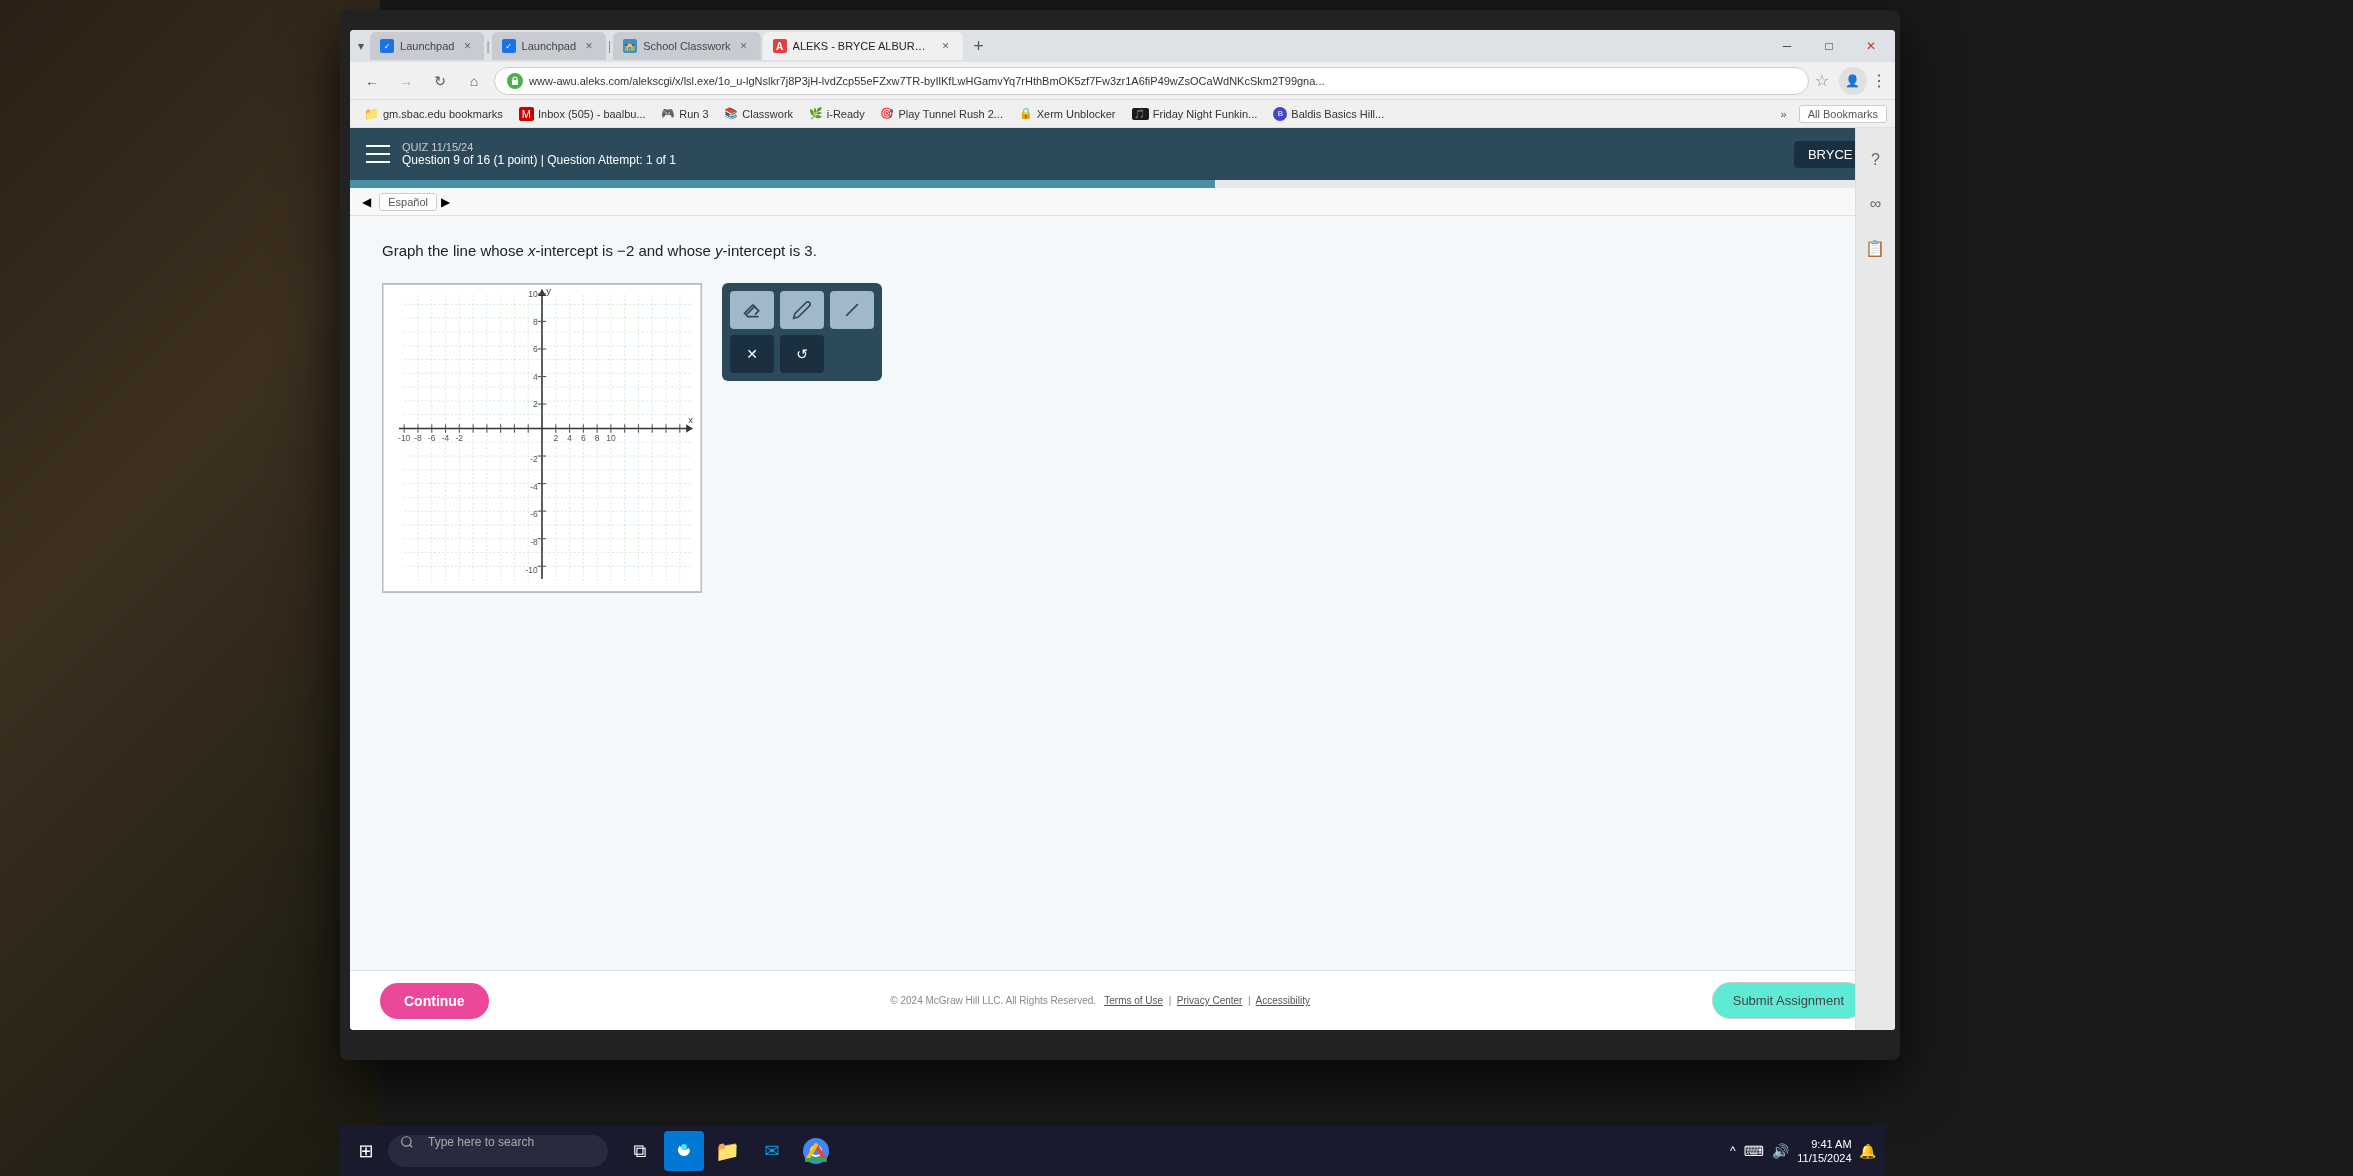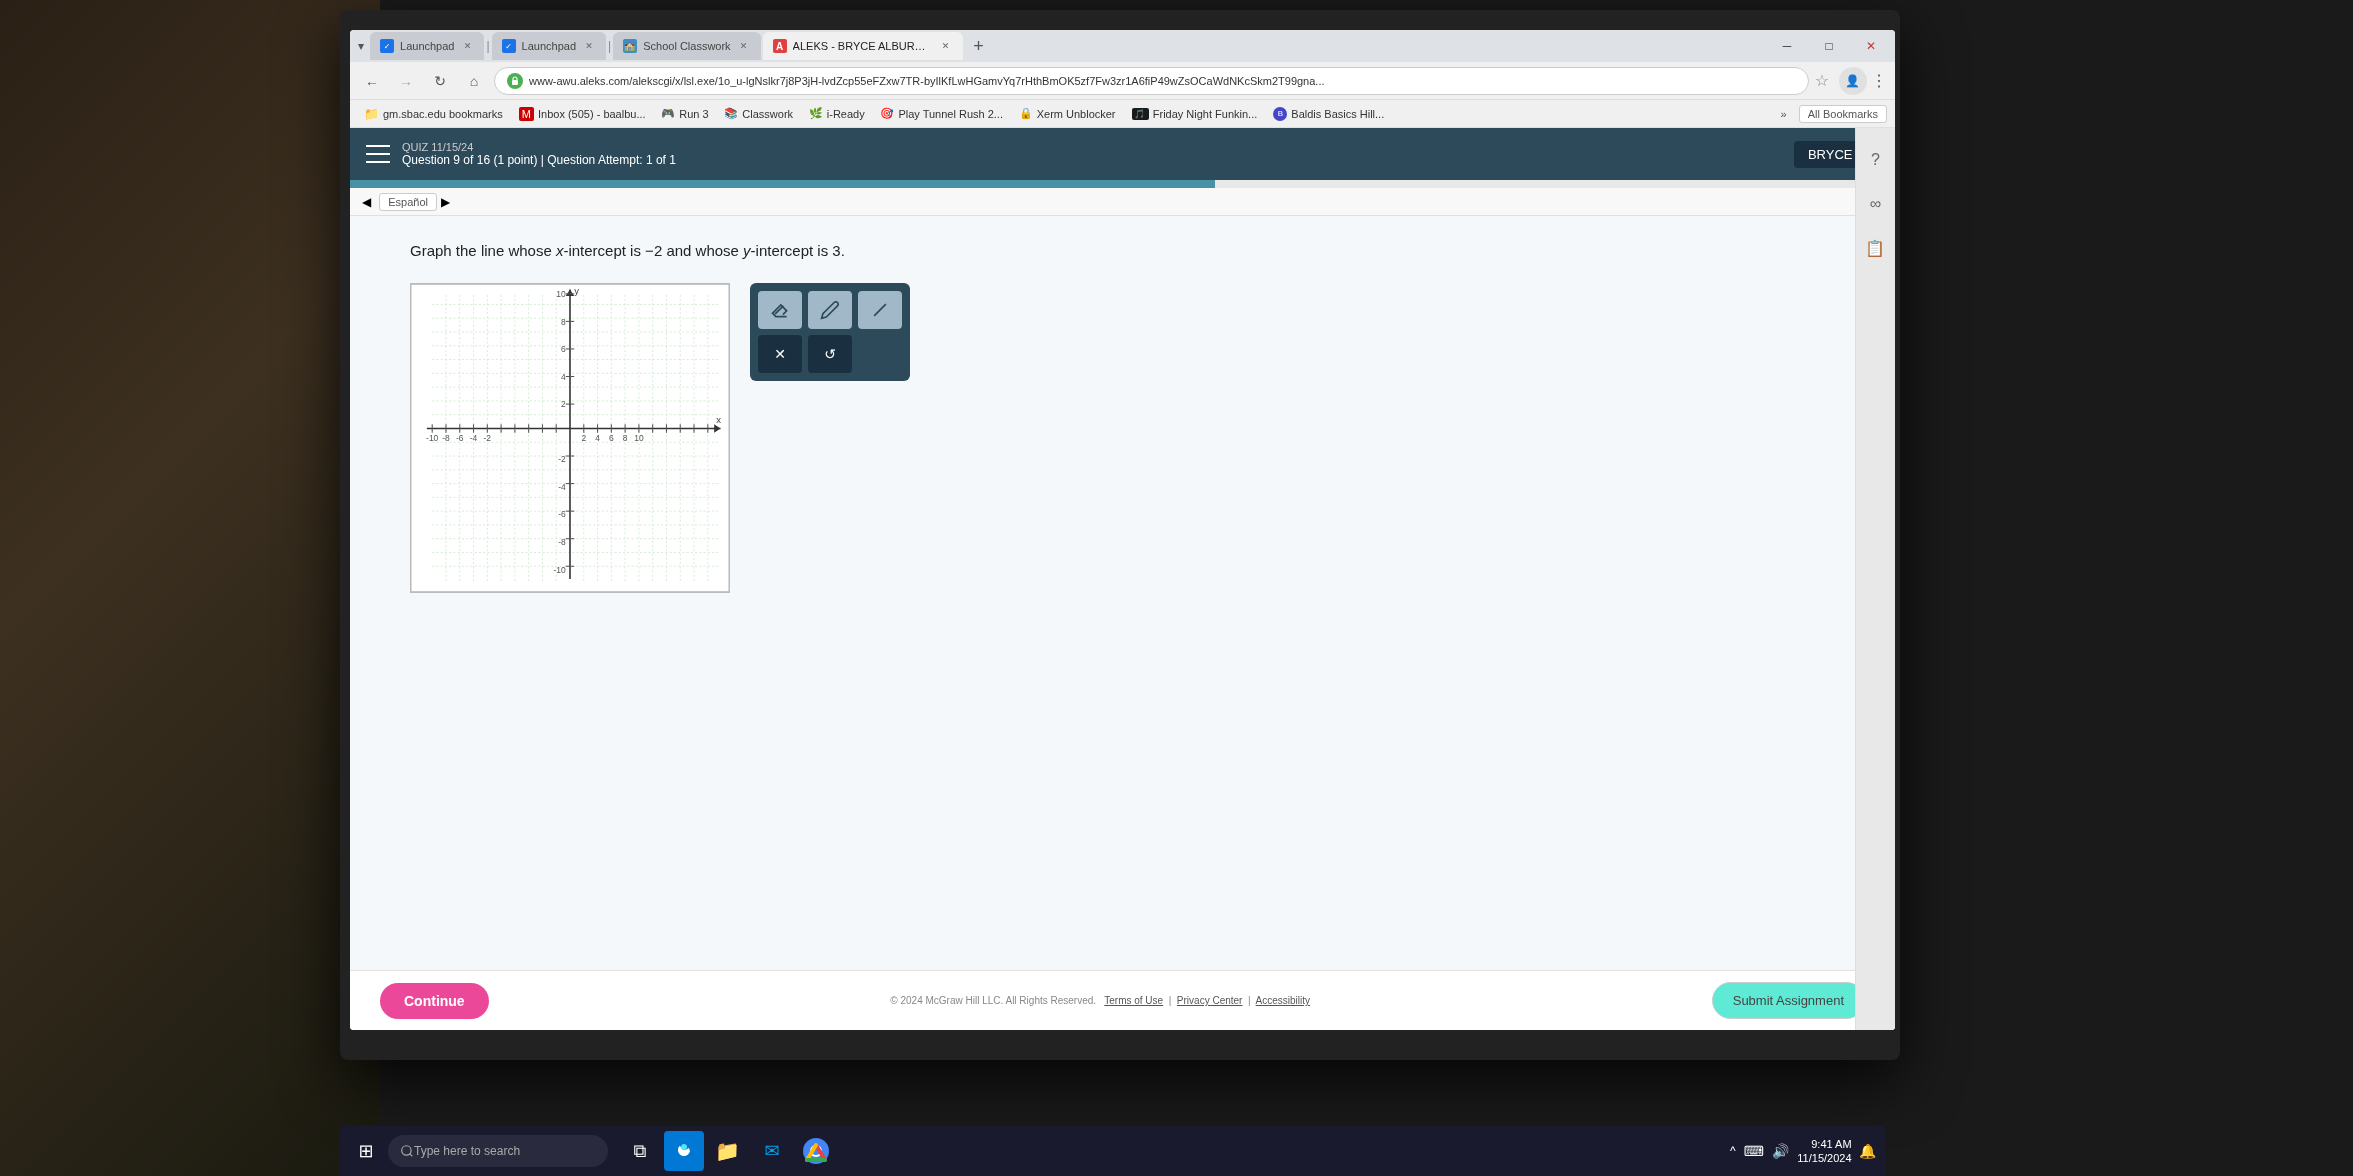--- a/index.html
+++ b/index.html
@@ -331,21 +331,21 @@
       border: 1px solid #ccc;
       border-radius: 3px;
       padding: 2px 8px;
       cursor: pointer;
       background: white;
     }
 
     
     .quiz-area {
       flex: 1;
-      padding: 24px 60px;
+      padding: 24px 32px;
       background: #f5f8fa;
       overflow: auto;
       position: relative;
     }
 
     .question-text {
       font-size: 15px;
       color: #222;
       margin-bottom: 20px;
       line-height: 1.5;
@@ -498,23 +498,23 @@
       color: white;
       font-size: 18px;
     }
 
     .search-bar {
       width: 220px;
       height: 32px;
       background: #2a2a3e;
       border-radius: 16px;
       display: flex;
-      align-items: center;
+      align-items: flex-start;
       padding: 0 12px;
-      gap: 0;
+      gap: 14px;
       color: #aaa;
       font-size: 12px;
       cursor: text;
     }
 
     .taskbar-apps {
       display: flex;
       align-items: center;
       gap: 4px;
       margin-left: 8px;

